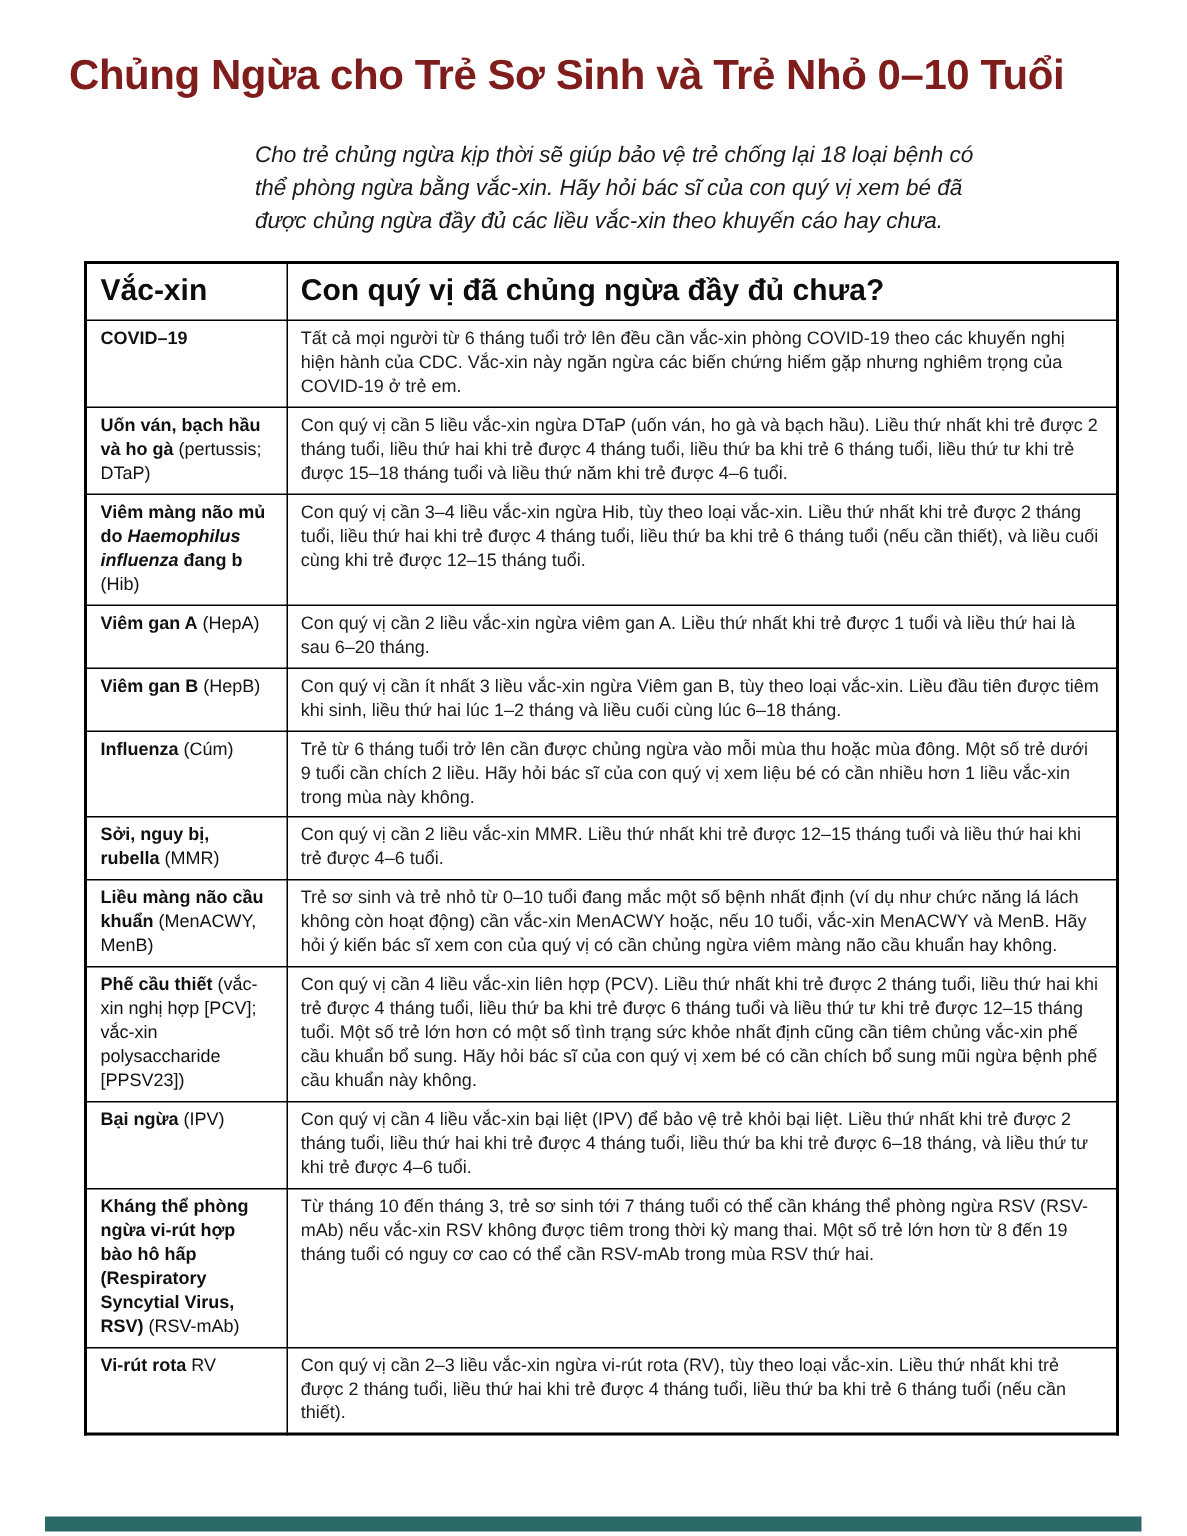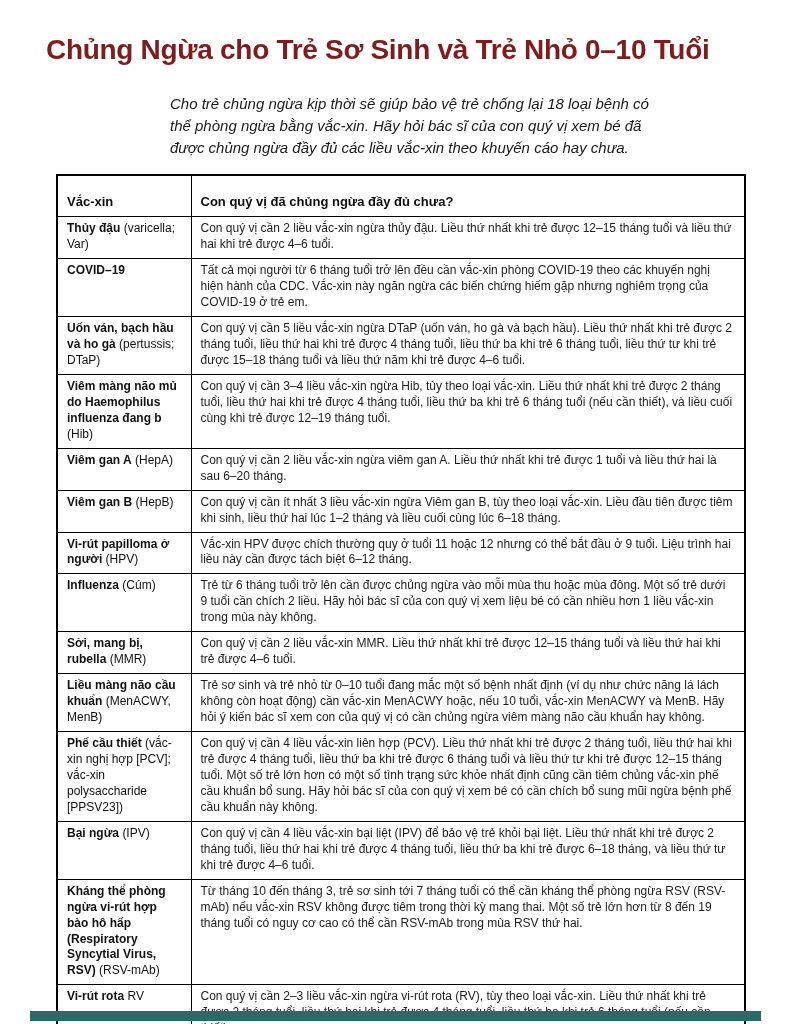--- a/index.html
+++ b/index.html
@@ -17,27 +17,27 @@
     font-size: 15px; font-style: italic; line-height: 1.45; color: #1a1a1a;
   }
   table.vax {
     margin: 16px 0 0 10px; border-collapse: collapse; width: 690px;
     border: 2px solid #000;
   }
   table.vax th, table.vax td {
     border: 1px solid #000; vertical-align: top; text-align: left;
   }
   table.vax th {
-    font-size: 13px; font-weight: bold; padding: 18px 10px 7px 9px; color: #0d0d0d;
+    font-size: 20px; font-weight: bold; padding: 7px 10px 7px 9px; color: #0d0d0d;
   }
   table.vax th.th-vaccine { width: 134px; }
   table.vax td { font-size: 12px; line-height: 1.33; padding: 4px 9px 5px 9px; }
   td.vcell { font-size: 12px; }
   .vb  { font-weight: bold; }
-  .vi  { font-weight: bold; }
+  .vi  { font-weight: bold; font-style: italic; }
   .vs  { font-weight: normal; }
   td.dcell { color: #1d1d1d; }
   .bottom-bar {
     position: absolute; left: 30px; right: 30px; bottom: 3px; height: 10px;
     background: #2b6a66;
   }
 </style>
 </head>
 <body>
 
@@ -48,29 +48,20 @@
   <p class="intro">Cho trẻ chủng ngừa kịp thời sẽ giúp bảo vệ trẻ chống lại 18 loại bệnh có thể phòng ngừa bằng vắc-xin. Hãy hỏi bác sĩ của con quý vị xem bé đã được chủng ngừa đầy đủ các liều vắc-xin theo khuyến cáo hay chưa.</p>
 
   <table class="vax">
     <thead>
       <tr>
         <th class="th-vaccine">Vắc-xin</th>
         <th class="th-question">Con quý vị đã chủng ngừa đầy đủ chưa?</th>
       </tr>
     </thead>
     <tbody id="table-body">
-    <tr>
-      <td class="vcell">
-        <span class="vb">Thủy đậu</span>
-        <span class="vi"></span>
-        <span class="vb"></span>
-        <span class="vs">(varicella; Var)</span>
-      </td>
-      <td class="dcell">Con quý vị cần 2 liều vắc-xin ngừa thủy đậu. Liều thứ nhất khi trẻ được 12–15 tháng tuổi và liều thứ hai khi trẻ được 4–6 tuổi.</td>
-    </tr>
 
     <tr>
       <td class="vcell">
         <span class="vb">COVID–19</span>
         <span class="vi"></span>
         <span class="vb"></span>
         <span class="vs"></span>
       </td>
       <td class="dcell">Tất cả mọi người từ 6 tháng tuổi trở lên đều cần vắc-xin phòng COVID-19 theo các khuyến nghị hiện hành của CDC. Vắc-xin này ngăn ngừa các biến chứng hiếm gặp nhưng nghiêm trọng của COVID-19 ở trẻ em.</td>
     </tr>
@@ -85,21 +76,21 @@
       <td class="dcell">Con quý vị cần 5 liều vắc-xin ngừa DTaP (uốn ván, ho gà và bạch hầu). Liều thứ nhất khi trẻ được 2 tháng tuổi, liều thứ hai khi trẻ được 4 tháng tuổi, liều thứ ba khi trẻ 6 tháng tuổi, liều thứ tư khi trẻ được 15–18 tháng tuổi và liều thứ năm khi trẻ được 4–6 tuổi.</td>
     </tr>
 
     <tr>
       <td class="vcell">
         <span class="vb">Viêm màng não mủ do</span>
         <span class="vi">Haemophilus influenza</span>
         <span class="vb">đang b</span>
         <span class="vs">(Hib)</span>
       </td>
-      <td class="dcell">Con quý vị cần 3–4 liều vắc-xin ngừa Hib, tùy theo loại vắc-xin. Liều thứ nhất khi trẻ được 2 tháng tuổi, liều thứ hai khi trẻ được 4 tháng tuổi, liều thứ ba khi trẻ 6 tháng tuổi (nếu cần thiết), và liều cuối cùng khi trẻ được 12–19 tháng tuổi.</td>
+      <td class="dcell">Con quý vị cần 3–4 liều vắc-xin ngừa Hib, tùy theo loại vắc-xin. Liều thứ nhất khi trẻ được 2 tháng tuổi, liều thứ hai khi trẻ được 4 tháng tuổi, liều thứ ba khi trẻ 6 tháng tuổi (nếu cần thiết), và liều cuối cùng khi trẻ được 12–15 tháng tuổi.</td>
     </tr>
 
     <tr>
       <td class="vcell">
         <span class="vb">Viêm gan A</span>
         <span class="vi"></span>
         <span class="vb"></span>
         <span class="vs">(HepA)</span>
       </td>
       <td class="dcell">Con quý vị cần 2 liều vắc-xin ngừa viêm gan A. Liều thứ nhất khi trẻ được 1 tuổi và liều thứ hai là sau 6–20 tháng.</td>
@@ -108,43 +99,34 @@
     <tr>
       <td class="vcell">
         <span class="vb">Viêm gan B</span>
         <span class="vi"></span>
         <span class="vb"></span>
         <span class="vs">(HepB)</span>
       </td>
       <td class="dcell">Con quý vị cần ít nhất 3 liều vắc-xin ngừa Viêm gan B, tùy theo loại vắc-xin. Liều đầu tiên được tiêm khi sinh, liều thứ hai lúc 1–2 tháng và liều cuối cùng lúc 6–18 tháng.</td>
     </tr>
 
-    <tr>
-      <td class="vcell">
-        <span class="vb">Vi-rút papilloma ở người</span>
-        <span class="vi"></span>
-        <span class="vb"></span>
-        <span class="vs">(HPV)</span>
-      </td>
-      <td class="dcell">Vắc-xin HPV được chích thường quy ở tuổi 11 hoặc 12 nhưng có thể bắt đầu ở 9 tuổi. Liệu trình hai liều này cần được tách biệt 6–12 tháng.</td>
-    </tr>
 
     <tr>
       <td class="vcell">
         <span class="vb">Influenza</span>
         <span class="vi"></span>
         <span class="vb"></span>
         <span class="vs">(Cúm)</span>
       </td>
       <td class="dcell">Trẻ từ 6 tháng tuổi trở lên cần được chủng ngừa vào mỗi mùa thu hoặc mùa đông. Một số trẻ dưới 9 tuổi cần chích 2 liều. Hãy hỏi bác sĩ của con quý vị xem liệu bé có cần nhiều hơn 1 liều vắc-xin trong mùa này không.</td>
     </tr>
 
     <tr>
       <td class="vcell">
-        <span class="vb">Sởi, mang bị, rubella</span>
+        <span class="vb">Sởi, nguy bị, rubella</span>
         <span class="vi"></span>
         <span class="vb"></span>
         <span class="vs">(MMR)</span>
       </td>
       <td class="dcell">Con quý vị cần 2 liều vắc-xin MMR. Liều thứ nhất khi trẻ được 12–15 tháng tuổi và liều thứ hai khi trẻ được 4–6 tuổi.</td>
     </tr>
 
     <tr>
       <td class="vcell">
         <span class="vb">Liều màng não cầu khuẩn</span>

